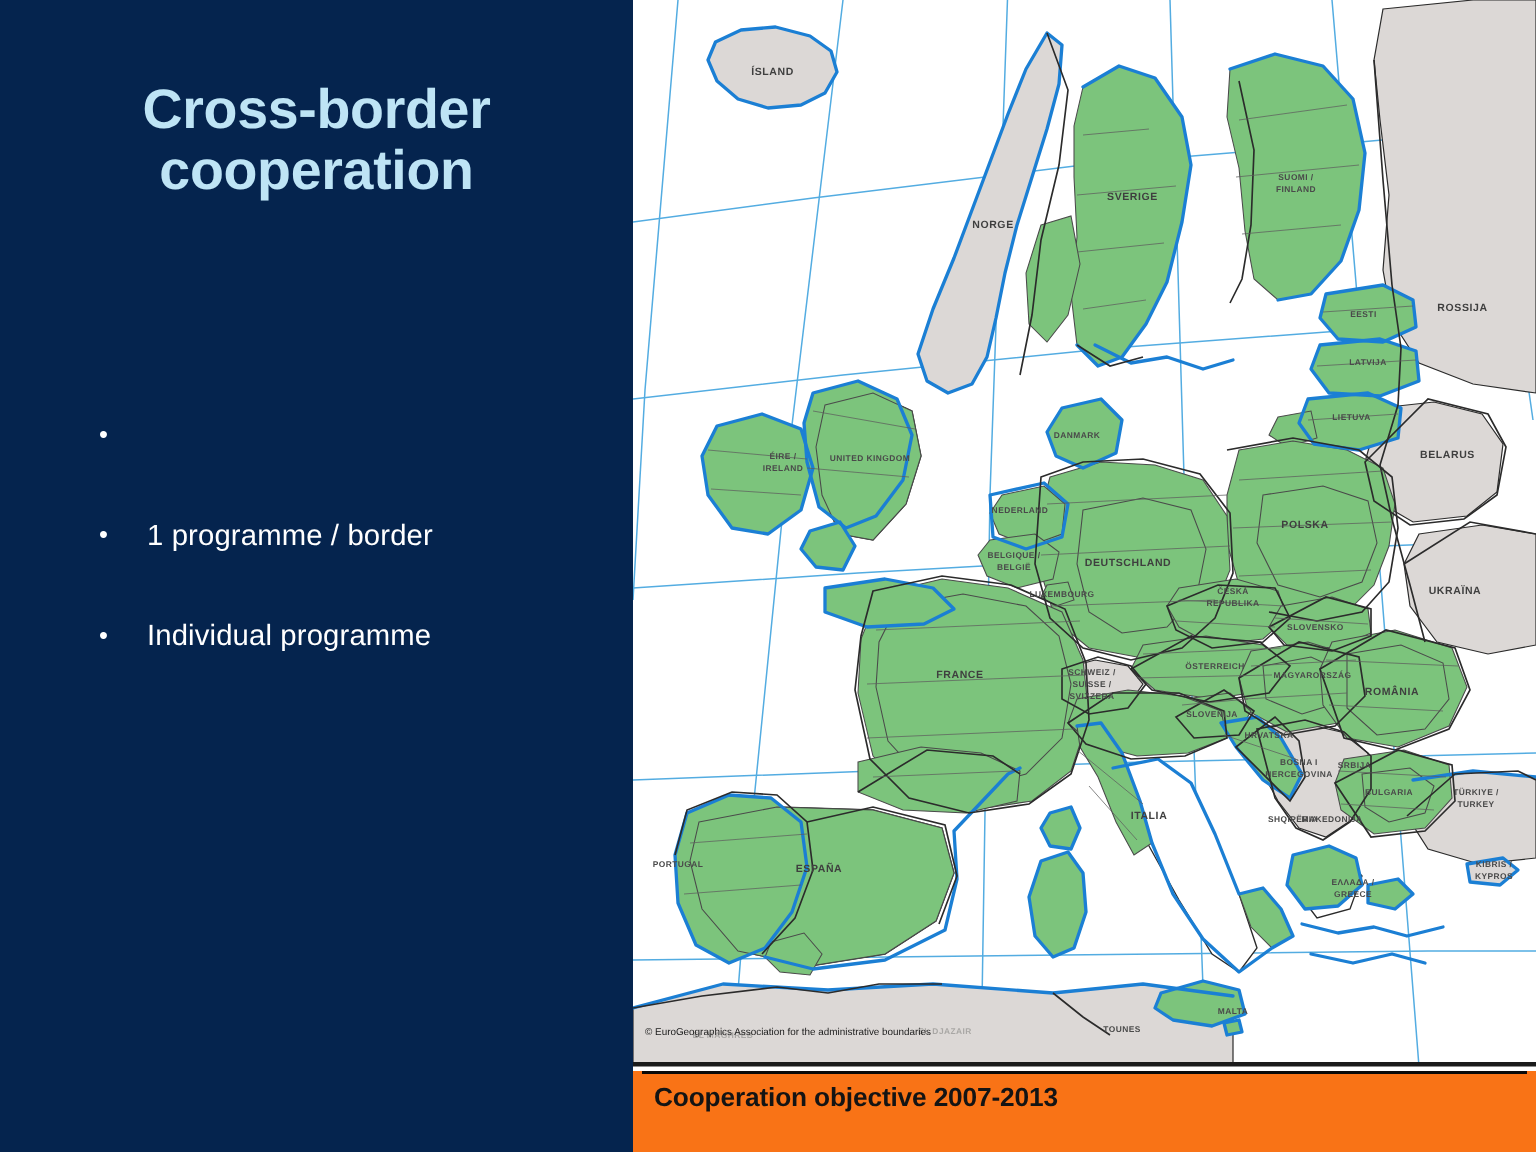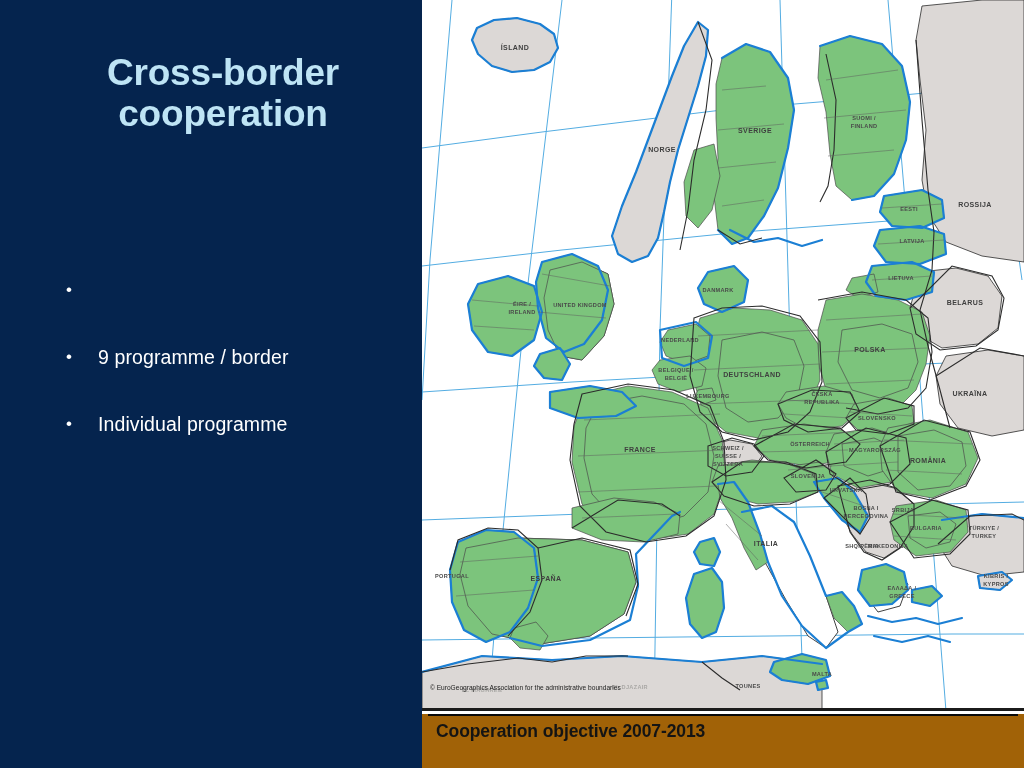--- a/index.html
+++ b/index.html
@@ -9,21 +9,21 @@
     background:#05244e;
     position:relative;
   }
 
   
   #left-panel{
     position:absolute; left:0; top:0; width:422px; height:768px;
     background:#05244e;
   }
   #slide-title{
-    position:absolute; left:12px; top:52px; width:422px;
+    position:absolute; left:0; top:52px; width:422px;
     text-align:center;
     color:#bee4f5;
     font-size:37px;
     font-weight:bold;
     line-height:1.12;
     letter-spacing:-0.2px;
   }
   #bullet-list{
     position:absolute; left:62px; top:278px; width:350px;
   }
@@ -49,21 +49,21 @@
   #map-canvas{
     position:absolute; left:0; top:0; width:602px; height:711px;
     background:#ffffff;
     overflow:hidden;
     border-bottom:3px solid #1b1b1b;
   }
   #map-canvas svg{ display:block; width:602px; height:711px; }
 
   #map-caption{
     position:absolute; left:0; top:714px; width:602px; height:54px;
-    background:#a16207;
+    background:#f97316;
     padding:6px 0 0 14px;
   }
   #map-caption .cap-line{
     color:#141414;
     font-size:17.5px;
     font-weight:bold;
     line-height:22px;
     letter-spacing:-0.1px;
   }
   .cap-rule{
@@ -99,21 +99,21 @@
     <div>Cross-border</div>
     <div>cooperation</div>
   </div>
 
   <div id="bullet-list">
     <div class="bullet-row">
       <span class="bullet-mark">•</span>
     </div>
     <div class="bullet-row">
       <span class="bullet-mark">•</span>
-      <span class="bullet-text">9 programme / border</span>
+      <span class="bullet-text">1 programme / border</span>
     </div>
     <div class="bullet-row">
       <span class="bullet-mark">•</span>
       <span class="bullet-text">Individual programme</span>
     </div>
   </div>
 
 </div>
 
 <div id="map-figure">

